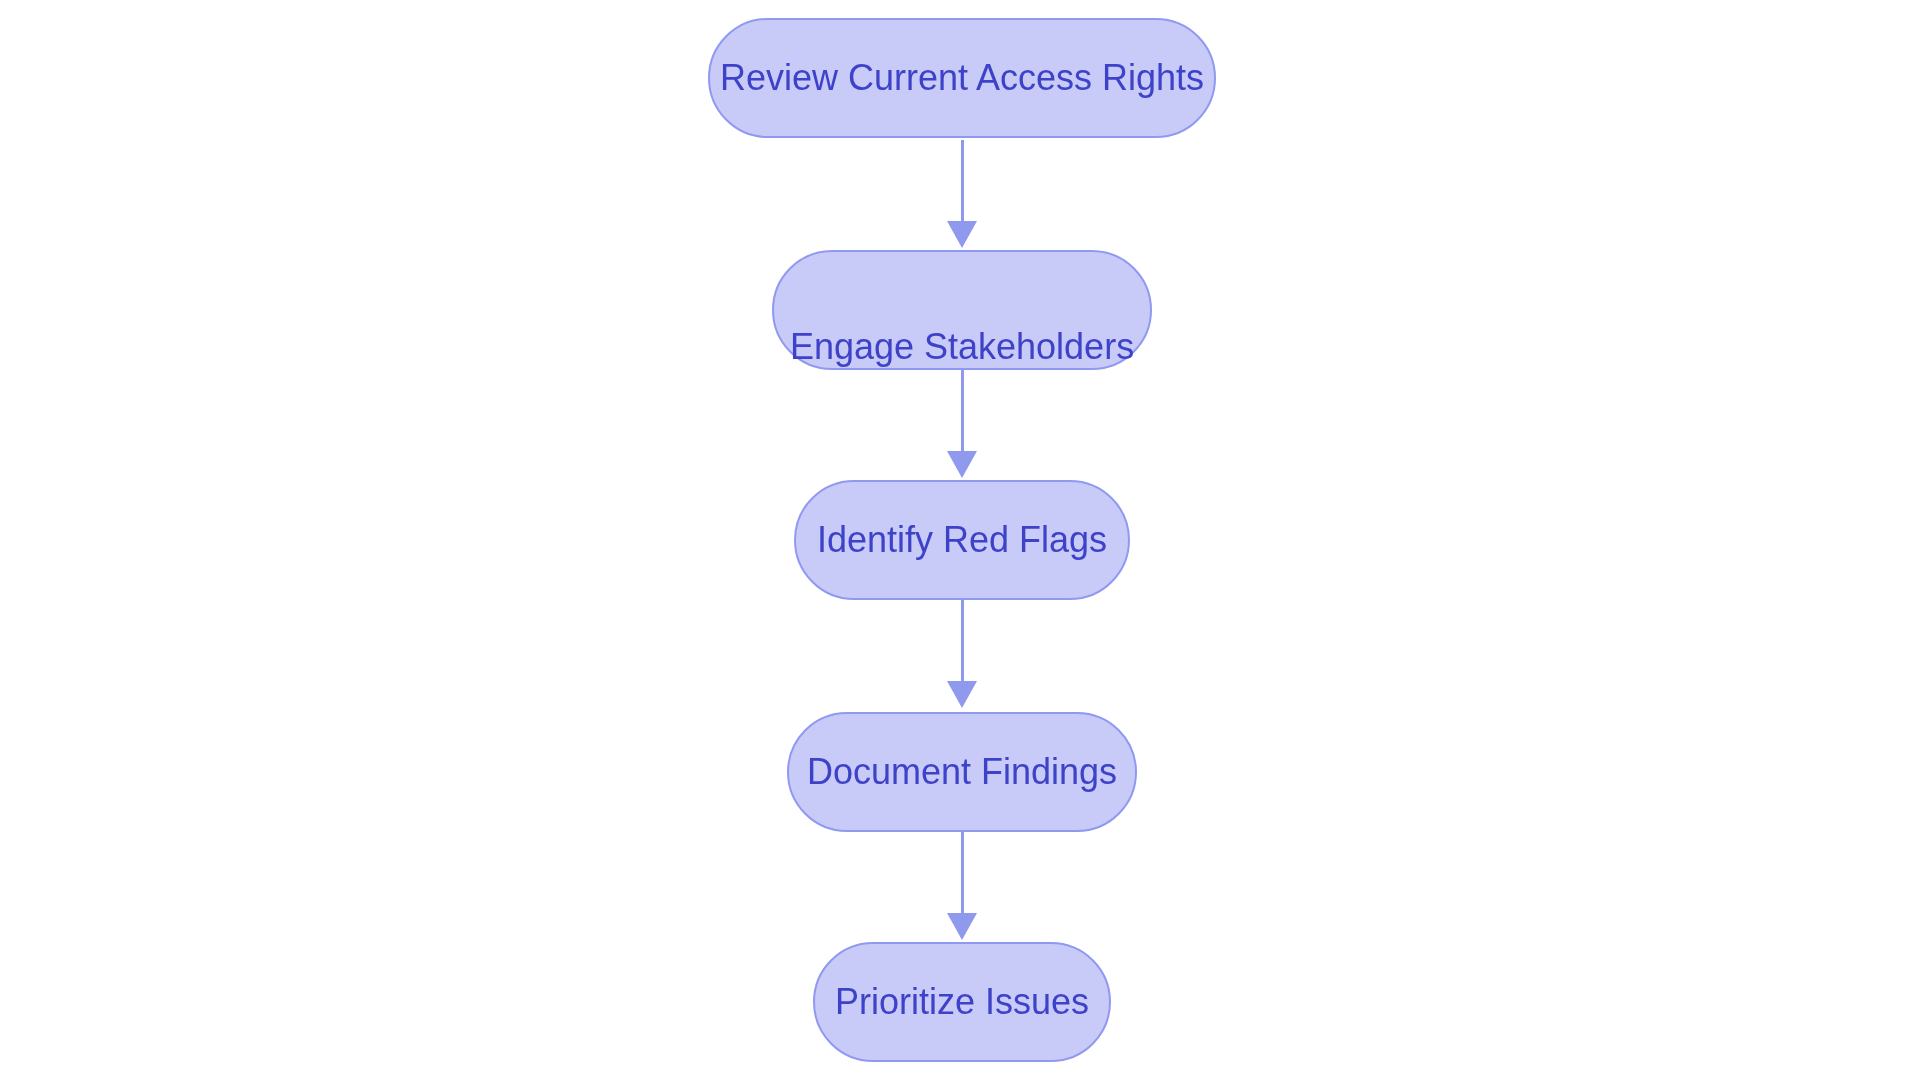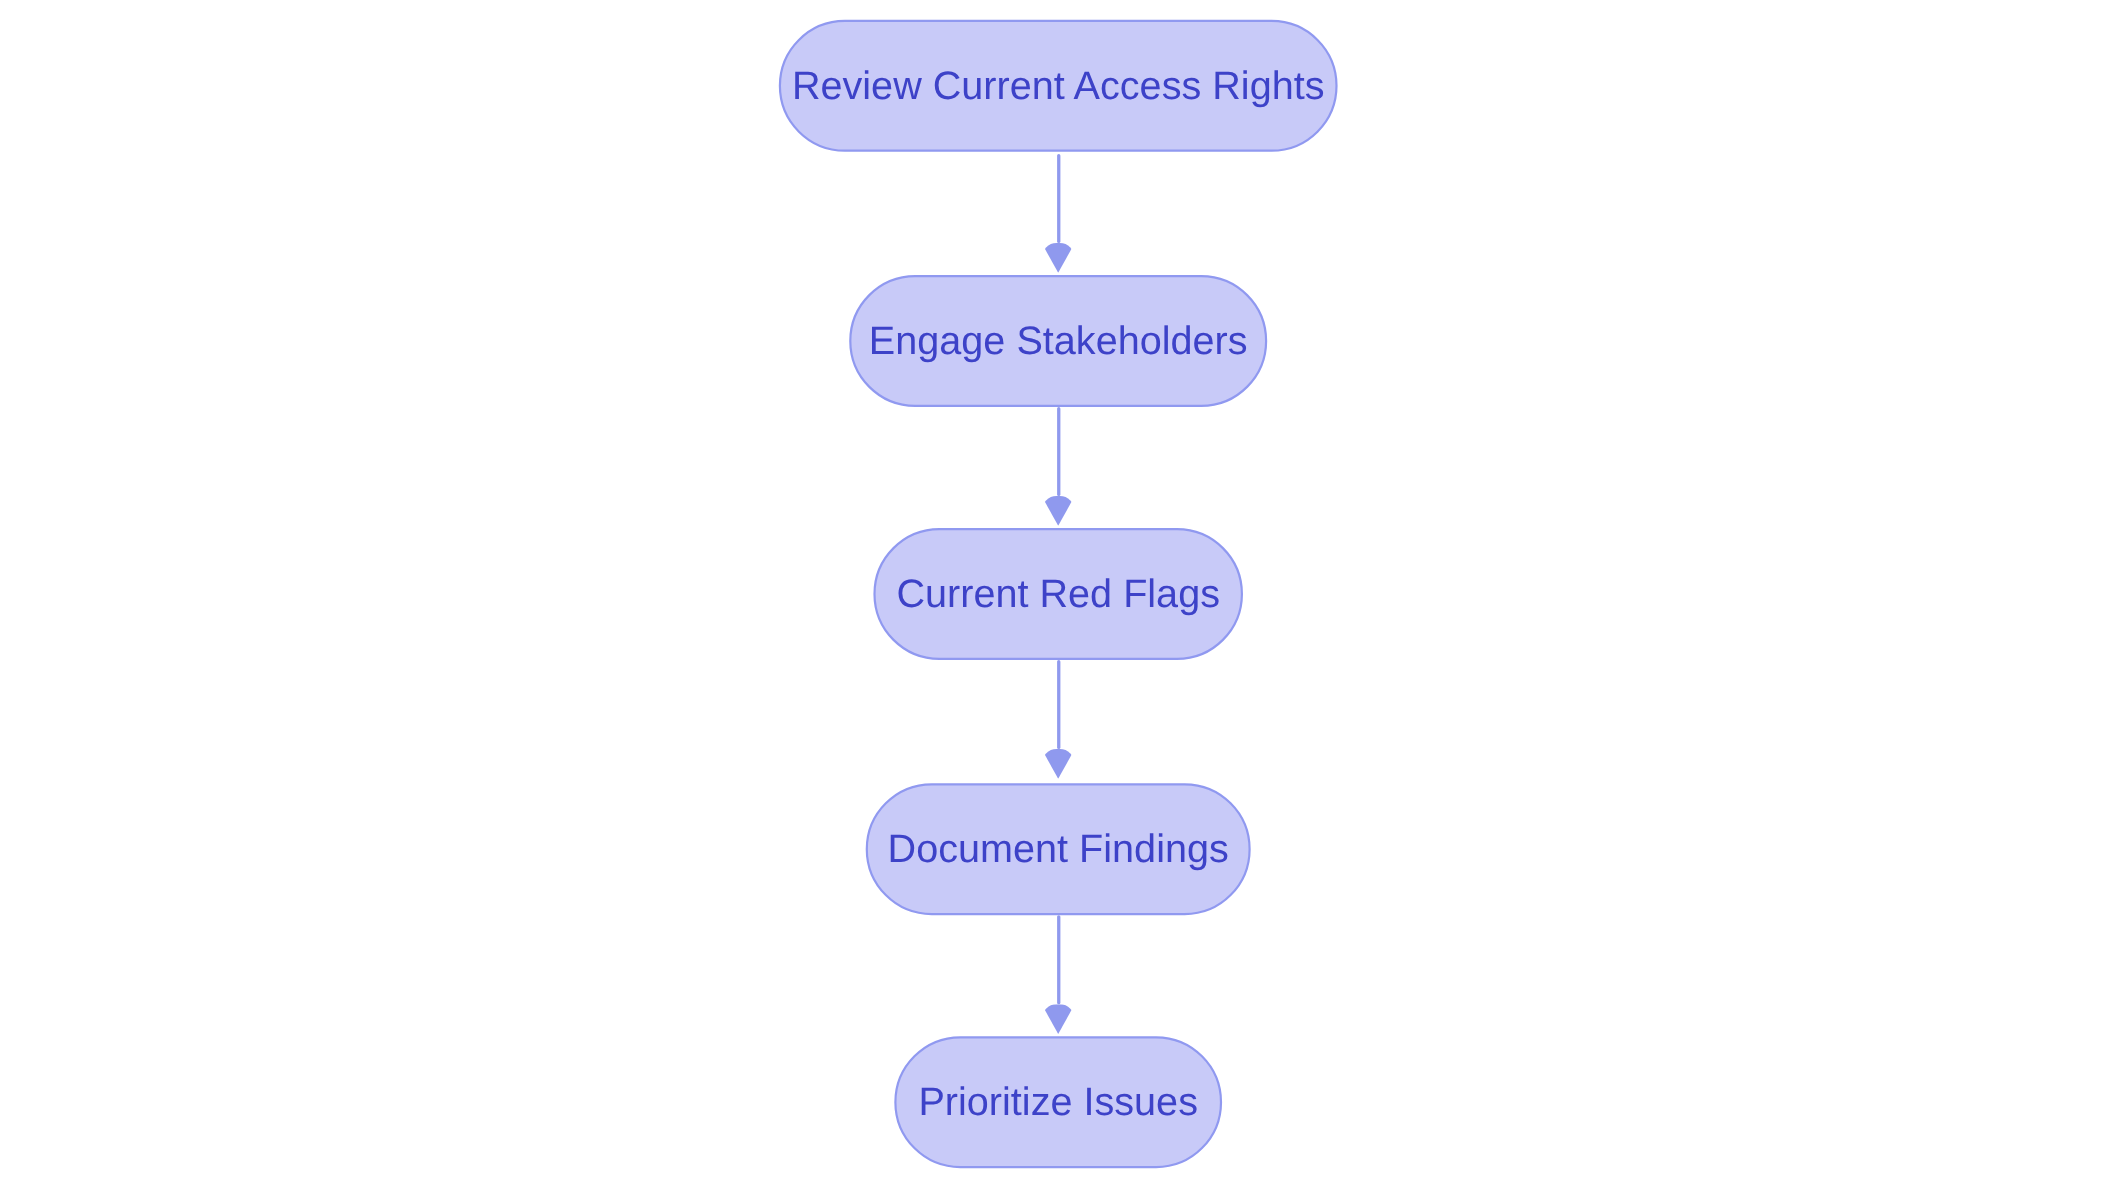--- a/index.html
+++ b/index.html
@@ -2,21 +2,21 @@
 <html style="--background: #ffffff; --node-fill: #c8caf8; --node-border: #9099f0; --node-text: #3d42c8; --arrow: #8f99ee;"><head>
 <meta charset="utf-8">
 <style>
   :root {
     --background: #ffffff;
     --node-fill: #c8caf8;
     --node-border: #9099f0;
     --node-text: #3d42c8;
     --arrow: #8f99ee;
   }
-  * { margin: 0; padding: 0; box-sizing: border-box; border-radius: 17px; }
+  * { margin: 0; padding: 0; box-sizing: border-box; }
   html, body {
     width: 1920px;
     height: 1083px;
     background: var(--background);
     font-family: "Liberation Sans", sans-serif;
     overflow: hidden;
   }
   .canvas {
     position: relative;
     width: 1920px;
@@ -31,21 +31,21 @@
     border-radius: 60px;
     display: flex;
     align-items: center;
     justify-content: center;
     color: var(--node-text);
     font-size: 36px;
     white-space: nowrap;
     text-align: center;
   }
   .node-1 { left: 708px; top: 18px;  width: 508px; }
-  .node-2 { left: 772px; top: 250px; width: 380px; }
+  .node-2 { left: 772px; top: 250px; width: 380px; align-items: flex-end; }
   .node-3 { left: 794px; top: 480px; width: 336px; }
   .node-4 { left: 787px; top: 712px; width: 350px; }
   .node-5 { left: 813px; top: 942px; width: 298px; text-align: right; }
 
   .flow-arrow {
     position: absolute;
     left: 947px;
     width: 30px;
     height: 108px;
     display: flex;
@@ -86,21 +86,21 @@
   <div class="flow-node node-2">
     <span>Engage Stakeholders</span>
   </div>
 
   <div class="flow-arrow arrow-2">
     <div class="arrow-line"></div>
     <div class="arrow-head"></div>
   </div>
 
   <div class="flow-node node-3">
-    <span>Current Red Flags</span>
+    <span>Identify Red Flags</span>
   </div>
 
   <div class="flow-arrow arrow-3">
     <div class="arrow-line"></div>
     <div class="arrow-head"></div>
   </div>
 
   <div class="flow-node node-4">
     <span>Document Findings</span>
   </div>

